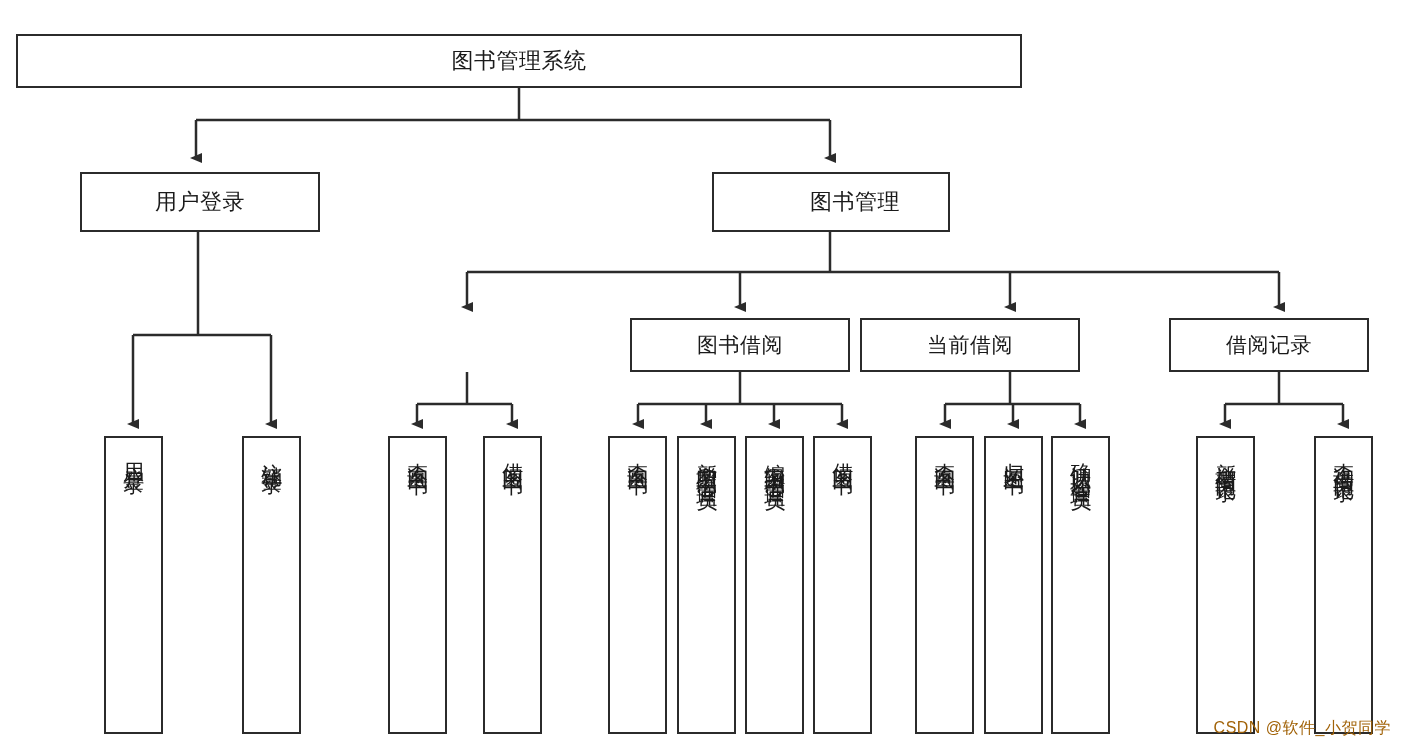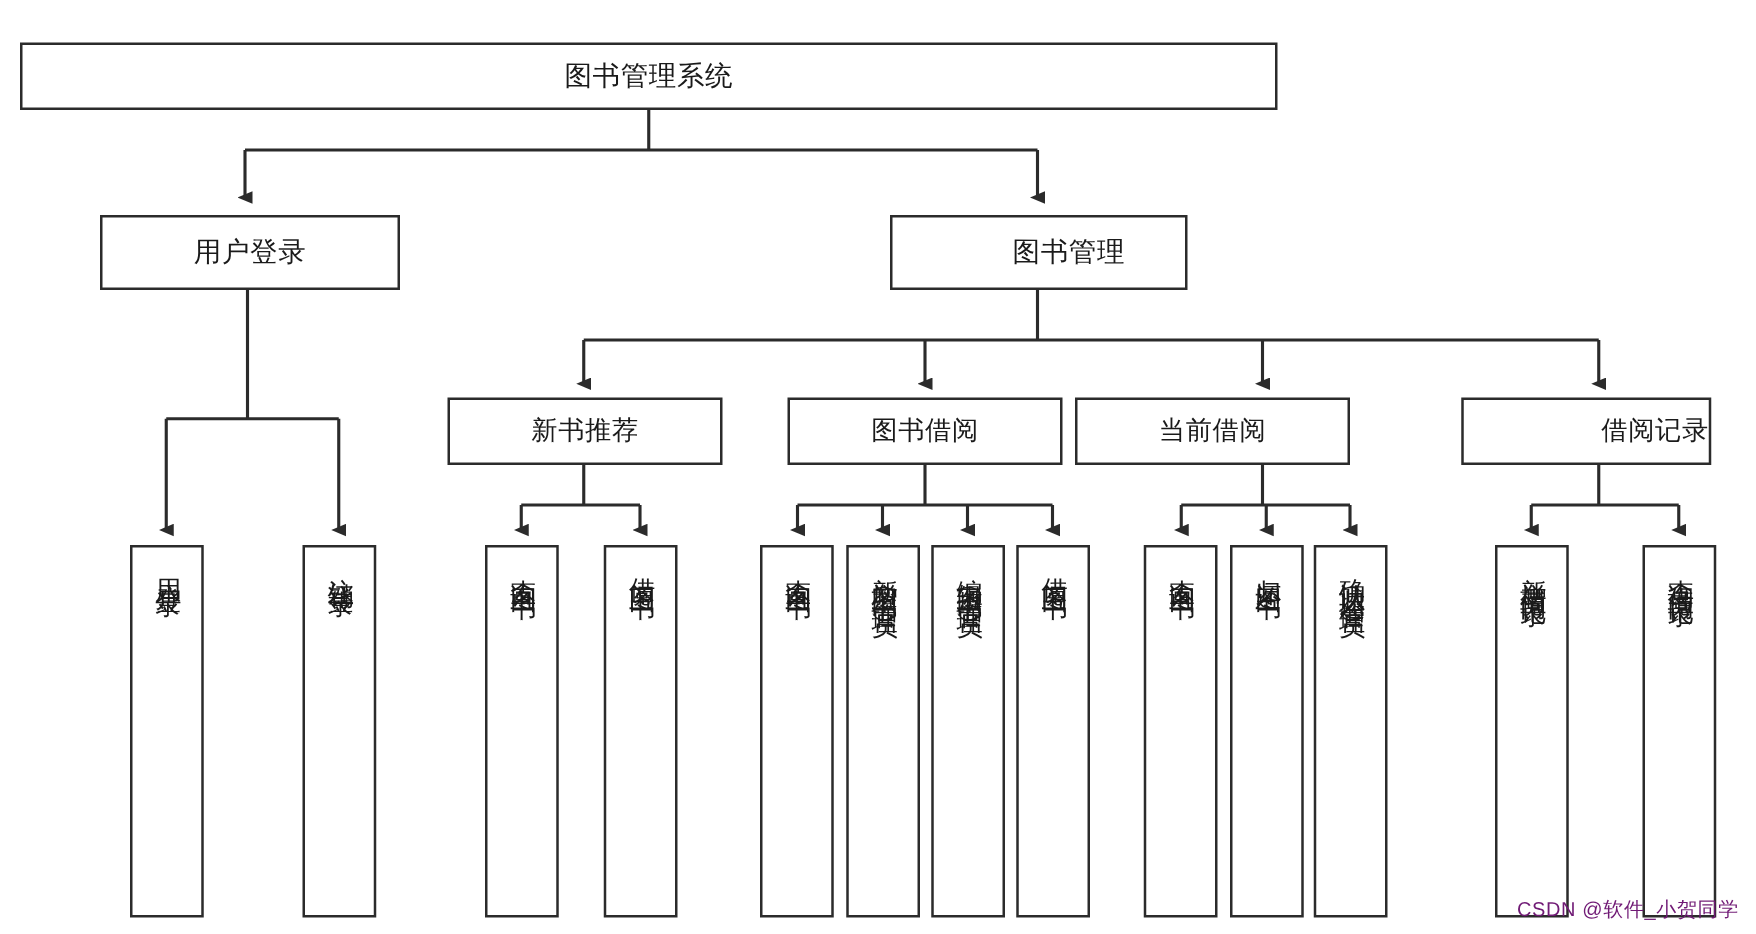--- a/index.html
+++ b/index.html
@@ -55,21 +55,21 @@
     white-space: nowrap;
   }
   .node.root .node-label { font-size: 22px; }
   .node.level2 .node-label { font-size: 22px; }
   .node.level3 .node-label { font-size: 21px; }
   .watermark {
     position: absolute;
     right: 14px;
     bottom: 8px;
     font-size: 16px;
-    color: #701a75;
+    color: #a16207;
     white-space: nowrap;
     letter-spacing: 0.5px;
   }
 </style>
 </head>
 <body>
 
 <div id="canvas">
 
   <svg class="connectors" viewBox="0 0 1405 747">
@@ -126,30 +126,27 @@
     <span class="node-label">图书管理系统</span>
   </div>
 
   <div class="node level2" style="left:80px; top:172px; width:240px; height:60px;">
     <span class="node-label">用户登录</span>
   </div>
   <div class="node level2" style="left:712px; top:172px; width:238px; height:60px;padding-left:48px;">
     <span class="node-label">图书管理</span>
   </div>
 
-  <div class="node level3" style="left:358px; top:318px; width:220px; height:54px;">
-    <span class="node-label">新书推荐</span>
-  </div>
   <div class="node level3" style="left:630px; top:318px; width:220px; height:54px;">
     <span class="node-label">图书借阅</span>
   </div>
   <div class="node level3" style="left:860px; top:318px; width:220px; height:54px;">
     <span class="node-label">当前借阅</span>
   </div>
-  <div class="node level3" style="left:1169px; top:318px; width:200px; height:54px;justify-content:flex-end;">
+  <div class="node level3" style="left:1169px; top:318px; width:200px; height:54px;">
     <span class="node-label">借阅记录</span>
   </div>
 
   <div class="node vertical" style="left:104px; top:436px; width:59px; height:298px;">
     <span class="node-label">用户登录</span>
   </div>
   <div class="node vertical" style="left:242px; top:436px; width:59px; height:298px;">
     <span class="node-label">注销登录</span>
   </div>
 

